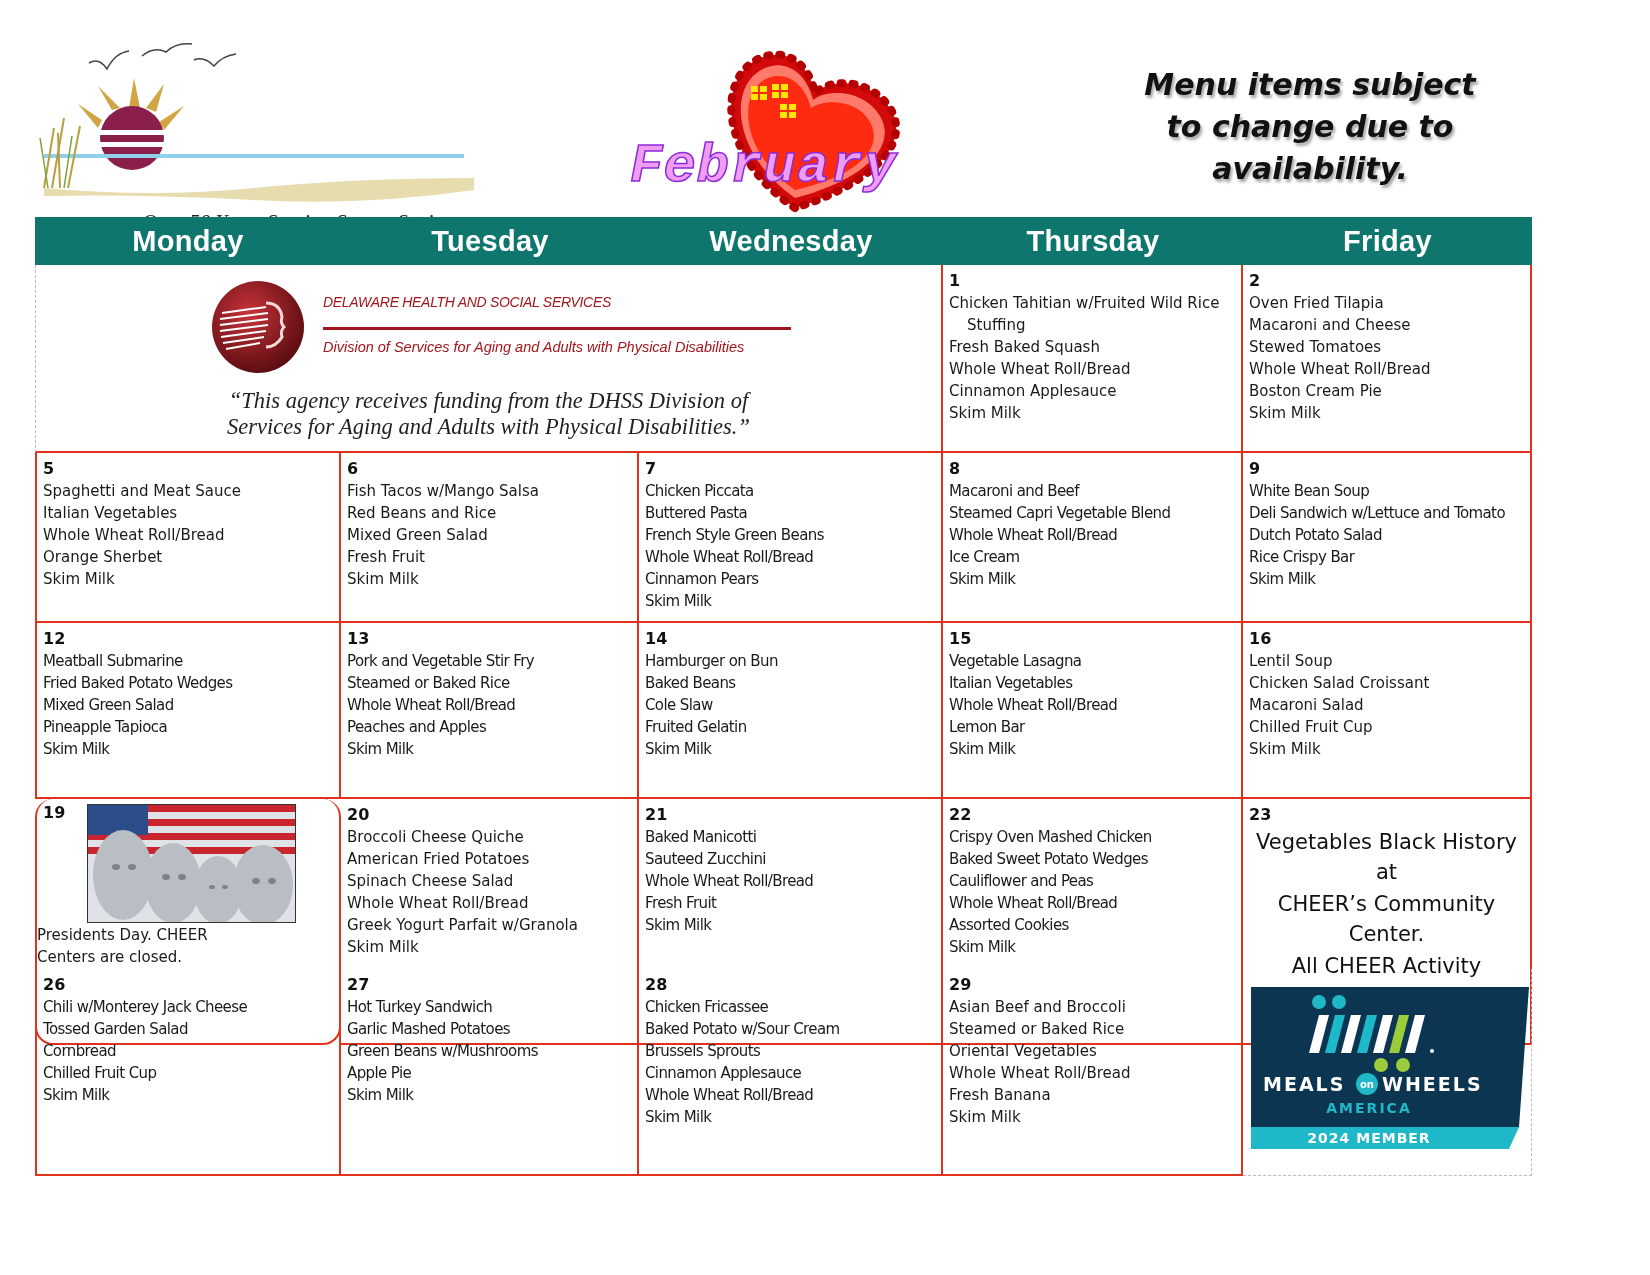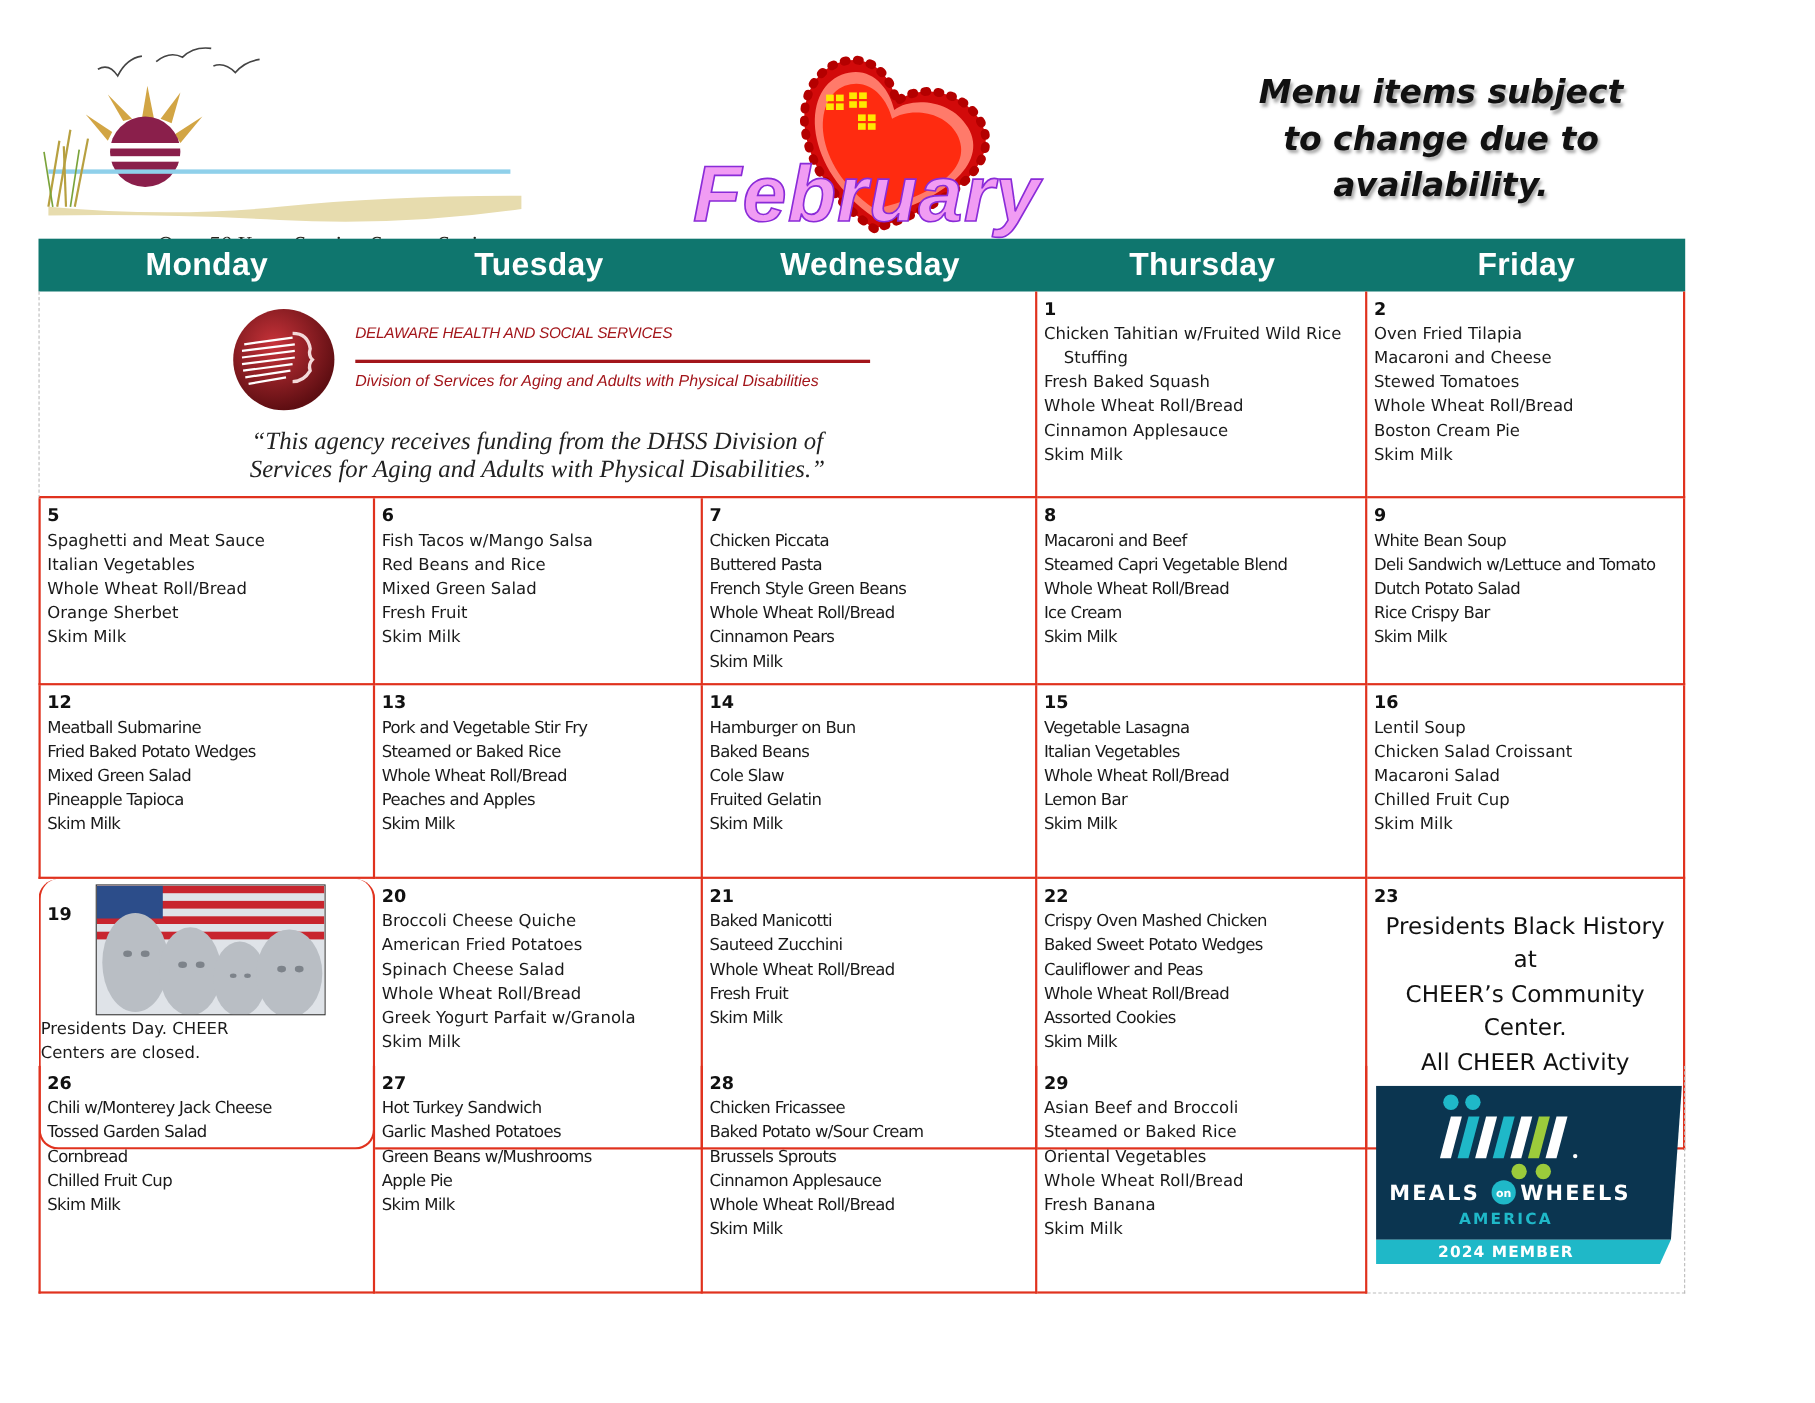--- a/index.html
+++ b/index.html
@@ -5,21 +5,21 @@
   html, body { margin: 0; padding: 0; background: #ffffff; }
   body { width: 1650px; height: 1275px; position: relative; overflow: hidden; font-family: "Liberation Sans", sans-serif; color: #111; }
 
   
   .logo-cheer { position: absolute; left: 34px; top: 38px; width: 450px; height: 170px; }
   .logo-cheer svg { position: absolute; left: 0; top: 0; }
   .cheer-word { position: absolute; left: 140px; top: 90px; font-family: "Liberation Sans", sans-serif; font-weight: bold; font-size: 84px; letter-spacing: -2px; color: #1a1411; line-height: 1; }
   .cheer-tag { position: absolute; left: 108px; top: 172px; font-family: "Liberation Serif", serif; font-style: italic; font-size: 21px; color: #2a231c; white-space: nowrap; }
 
   .month-art { position: absolute; left: 630px; top: 38px; width: 320px; height: 180px; }
-  .month-word { position: absolute; left: 0px; top: 98px; font-family: Liberation Sans, sans-serif; font-style: italic; font-weight: bold; font-size: 72px; color: #f19cf3; -webkit-text-stroke: 1.5px #8a2bd8; letter-spacing: 1px; white-space: nowrap; }
+  .month-word { position: absolute; left: 0px; top: 98px; font-family: Liberation Mono, monospace; font-style: italic; font-weight: bold; font-size: 54px; color: #f19cf3; -webkit-text-stroke: 1.5px #8a2bd8; letter-spacing: 1px; white-space: nowrap; }
 
   .notice { position: absolute; left: 1130px; top: 64px; width: 360px; text-align: center; font-family: "DejaVu Sans", sans-serif; font-weight: bold; font-style: italic; font-size: 30px; line-height: 42px; color: #111; text-shadow: 2px 3px 3px rgba(0,0,0,0.35); }
 
   
   .calendar { position: absolute; left: 35px; top: 217px; width: 1497px; }
   .day-header { display: grid; grid-template-columns: 306px 298px 304px 300px 289px; height: 48px; background: #0f766e; }
   .day-header div { color: #fff; font-weight: bold; font-size: 29px; text-align: center; line-height: 48px; letter-spacing: 0.3px; }
 
   .grid { position: relative; }
   .row { display: grid; grid-template-columns: 306px 298px 304px 300px 289px; }
@@ -36,21 +36,21 @@
   .r4 { height: 170px; }
   .r5 { height: 207px; }
 
   .dhss { grid-column: 1 / span 3; border-left: 1px dashed #bbb !important; border-right: 2px solid #e0321e; position: relative; padding: 0; }
   .dhss-badge { position: absolute; left: 172px; top: 12px; width: 100px; height: 100px; }
   .dhss-title { position: absolute; left: 287px; top: 26px; font-family: "Liberation Sans", sans-serif; font-style: italic; font-size: 14px; color: #a3161b; letter-spacing: -0.3px; white-space: nowrap; }
   .dhss-rule { position: absolute; left: 287px; top: 62px; width: 468px; height: 3px; background: #a3161b; }
   .dhss-sub { position: absolute; left: 287px; top: 71px; font-family: "Liberation Sans", sans-serif; font-style: italic; font-size: 14.5px; color: #a3161b; white-space: nowrap; }
   .dhss-quote { position: absolute; left: 0; width: 100%; top: 123px; text-align: center; font-family: "Liberation Serif", serif; font-style: italic; font-size: 22.5px; line-height: 26px; color: #222; }
 
-  .cell.pres { padding-top: 22px; border-radius: 18px; }
+  .cell.pres { padding-top: 4px; border-radius: 18px; }
   .pres-photo { position: absolute; left: 50px; top: 5px; width: 207px; height: 117px; border: 1.5px solid #333; overflow: hidden; }
   .pres-caption { position: absolute; left: 0; width: 100%; top: 125px; text-align: left; font-size: 15px; line-height: 22px; }
 
   .closed-msg { display: block; text-align: center; font-size: 21px; line-height: 30px; margin-top: 2px; color: #111; }
 
   .mow-cell { padding: 0; border-right: 1px dashed #bbb !important; border-bottom: 1px dashed #bbb !important; }
   .mow-logo { position: absolute; left: 4px; top: 18px; width: 282px; height: 162px; }
 </style>
 </head>
 <body>
@@ -323,21 +323,21 @@
         <span class="date">22</span>
         <span class="item">Crispy Oven Mashed Chicken</span>
         <span class="item">Baked Sweet Potato Wedges</span>
         <span class="item">Cauliflower and Peas</span>
         <span class="item">Whole Wheat Roll/Bread</span>
         <span class="item">Assorted Cookies</span>
         <span class="item">Skim Milk</span>
       </div>
       <div class="cell">
         <span class="date">23</span>
-        <span class="closed-msg">Presidents Black History at</span>
+        <span class="closed-msg">Vegetables Black History at</span>
         <span class="closed-msg">CHEER’s Community Center.</span>
         <span class="closed-msg">All CHEER Activity Centers</span>
         <span class="closed-msg">are closed.</span>
       </div>
     </div>
 
     <div class="row r5">
       <div class="cell narrow">
         <span class="date">26</span>
         <span class="item">Chili w/Monterey Jack Cheese</span>

